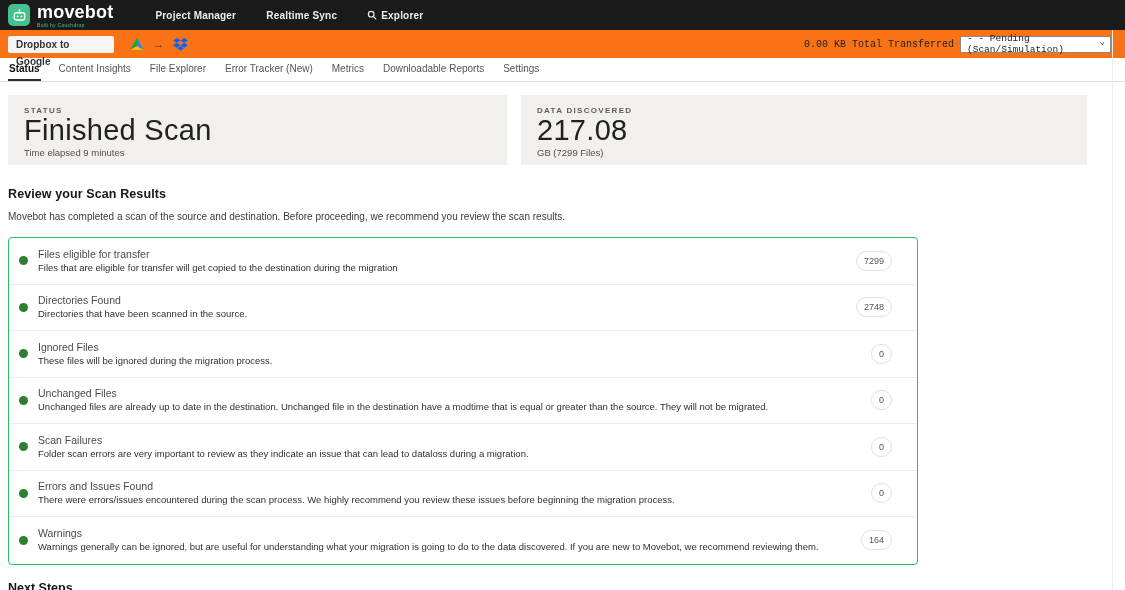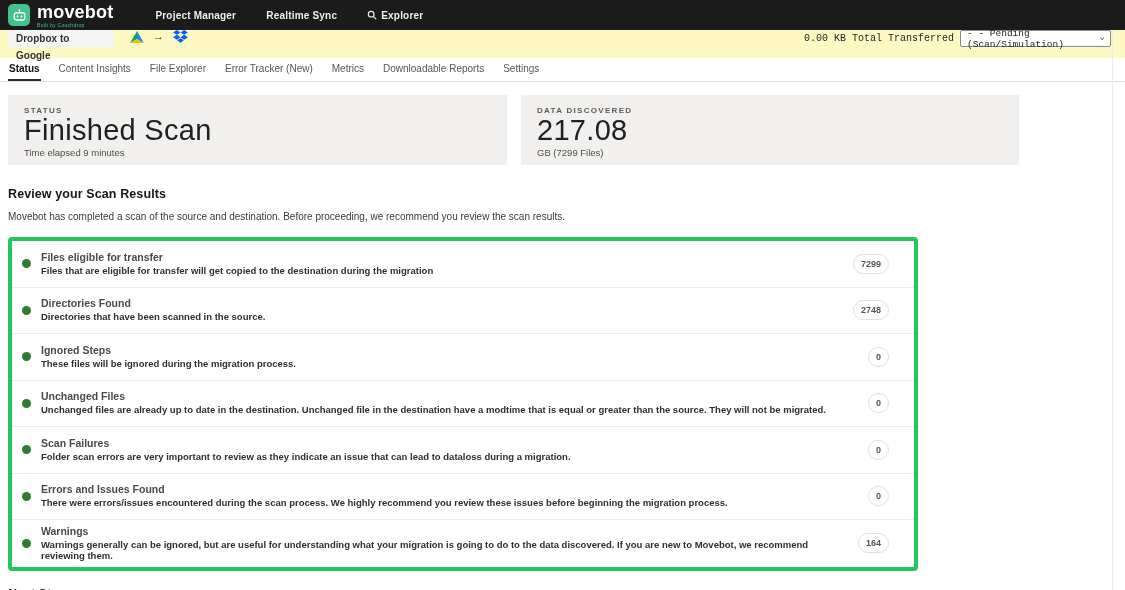--- a/index.html
+++ b/index.html
@@ -32,23 +32,23 @@
   .topnav { display: flex; align-items: center; margin-left: 42px; gap: 30px; }
   .topnav a {
     color: #ededed; font-size: 10px; font-weight: 600;
     text-decoration: none; display: flex; align-items: center; gap: 4px;
     letter-spacing: .2px; cursor: pointer;
   }
 
   
   .toolbar {
     height: 28px;
-    display: flex; align-items: flex-start;
+    display: flex; align-items: center;
     padding: 0 14px 0 8px;
-    background: #fef9c3;
+    background: #f97316;
   }
   .project-name-input {
     width: 106px; height: 17px;
     background: #f5f5f4;
     border-radius: 2px;
     font-size: 10px; font-weight: 600; color: #333;
     line-height: 17px; padding: 0 8px;
     cursor: text;
   }
   .connector-icons { display: flex; align-items: center; gap: 9px; margin-left: 16px; }
@@ -85,38 +85,37 @@
 
   
   .content { padding: 0 8px; }
   .cards { display: flex; gap: 14px; margin-top: 13px; }
   .card {
     background: #f1f0ee;
     height: 70px;
     padding: 11px 16px 0 16px;
   }
   .card-status { width: 499px; }
-  .card-data { width: 498px; }
+  .card-data { width: 566px; }
   .card-label {
     font-size: 8px; color: #5d5d5d; font-weight: 600;
     letter-spacing: 1.3px; text-transform: uppercase;
   }
   .card-value { font-size: 29px; color: #212121; line-height: 31px; letter-spacing: .3px; }
   .card-sub { font-size: 9.5px; color: #4f4f4f; margin-top: 1px; }
 
   .section-title { font-size: 12.5px; font-weight: bold; color: #161616; margin-top: 22px; letter-spacing: .1px; }
   .section-desc { font-size: 10px; color: #3a3a3a; margin-top: 10px; }
 
   .results-list {
     margin-top: 15px;
     width: 910px;
-    border: 4px solid #22c55e;
+    border: 1px solid #22c55e;
     border-radius: 4px;
     background: #fff;
-    font-weight: bold;
   }
   .result-row {
     height: 46.5px;
     display: flex; align-items: center;
     border-bottom: 1px solid #ececec;
     cursor: default;
   }
   .result-row:last-child { border-bottom: none; }
   .result-dot {
     width: 9px; height: 9px; border-radius: 50%;
@@ -267,21 +266,21 @@
     <div class="result-text">
       <div class="result-title">Directories Found</div>
       <div class="result-desc">Directories that have been scanned in the source.</div>
     </div>
     <span class="count-badge">2748</span>
   </div>
 
   <div class="result-row">
     <span class="result-dot"></span>
     <div class="result-text">
-      <div class="result-title">Ignored Steps</div>
+      <div class="result-title">Ignored Files</div>
       <div class="result-desc">These files will be ignored during the migration process.</div>
     </div>
     <span class="count-badge">0</span>
   </div>
 
   <div class="result-row">
     <span class="result-dot"></span>
     <div class="result-text">
       <div class="result-title">Unchanged Files</div>
       <div class="result-desc">Unchanged files are already up to date in the destination. Unchanged file in the destination have a modtime that is equal or greater than the source. They will not be migrated.</div>

